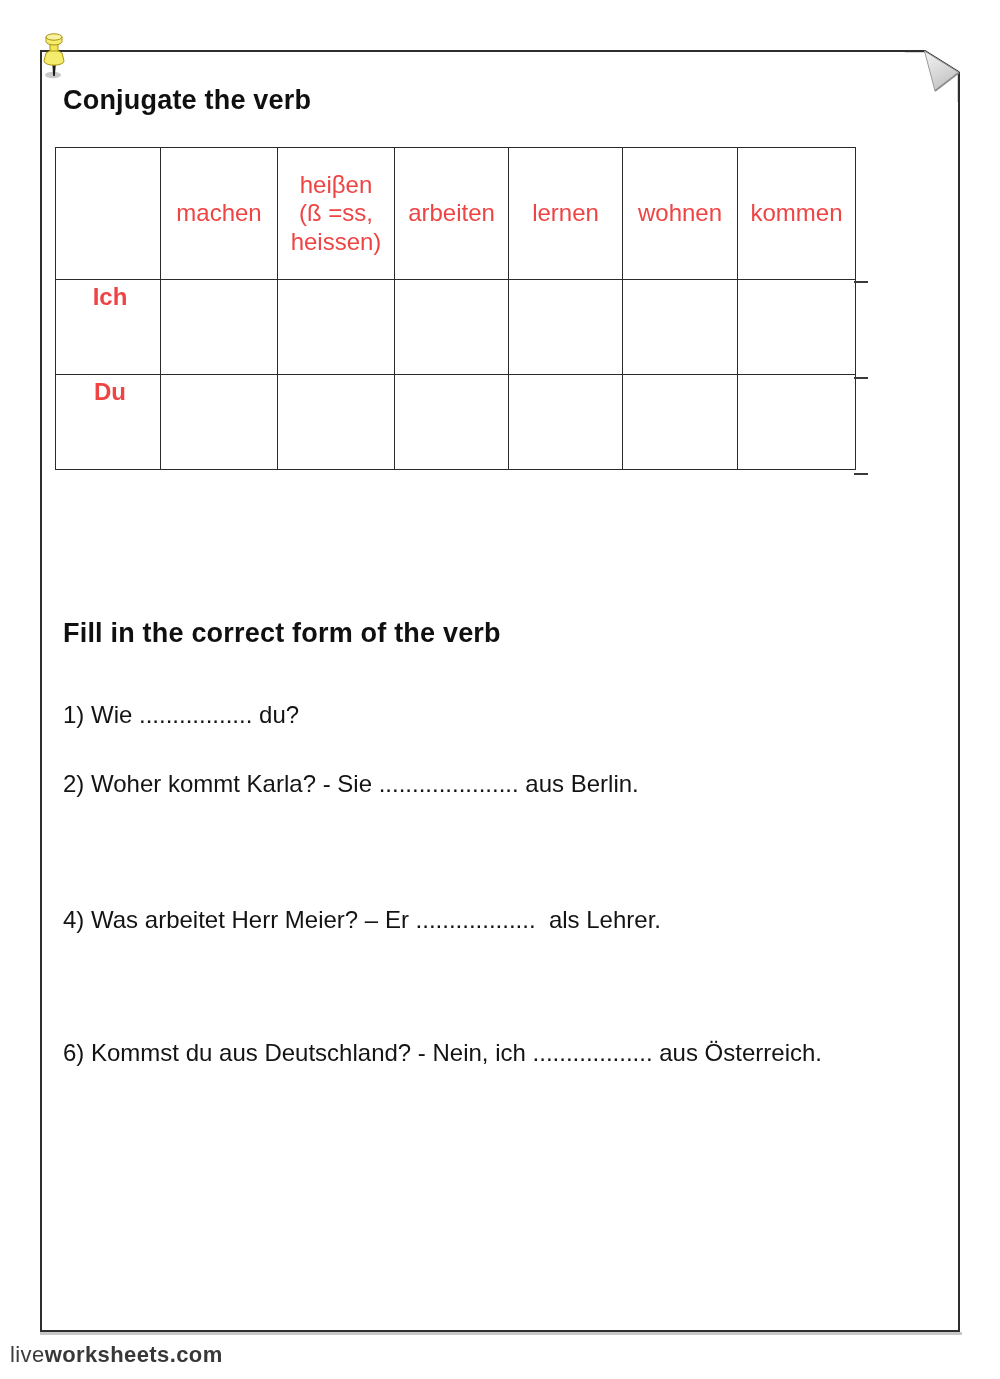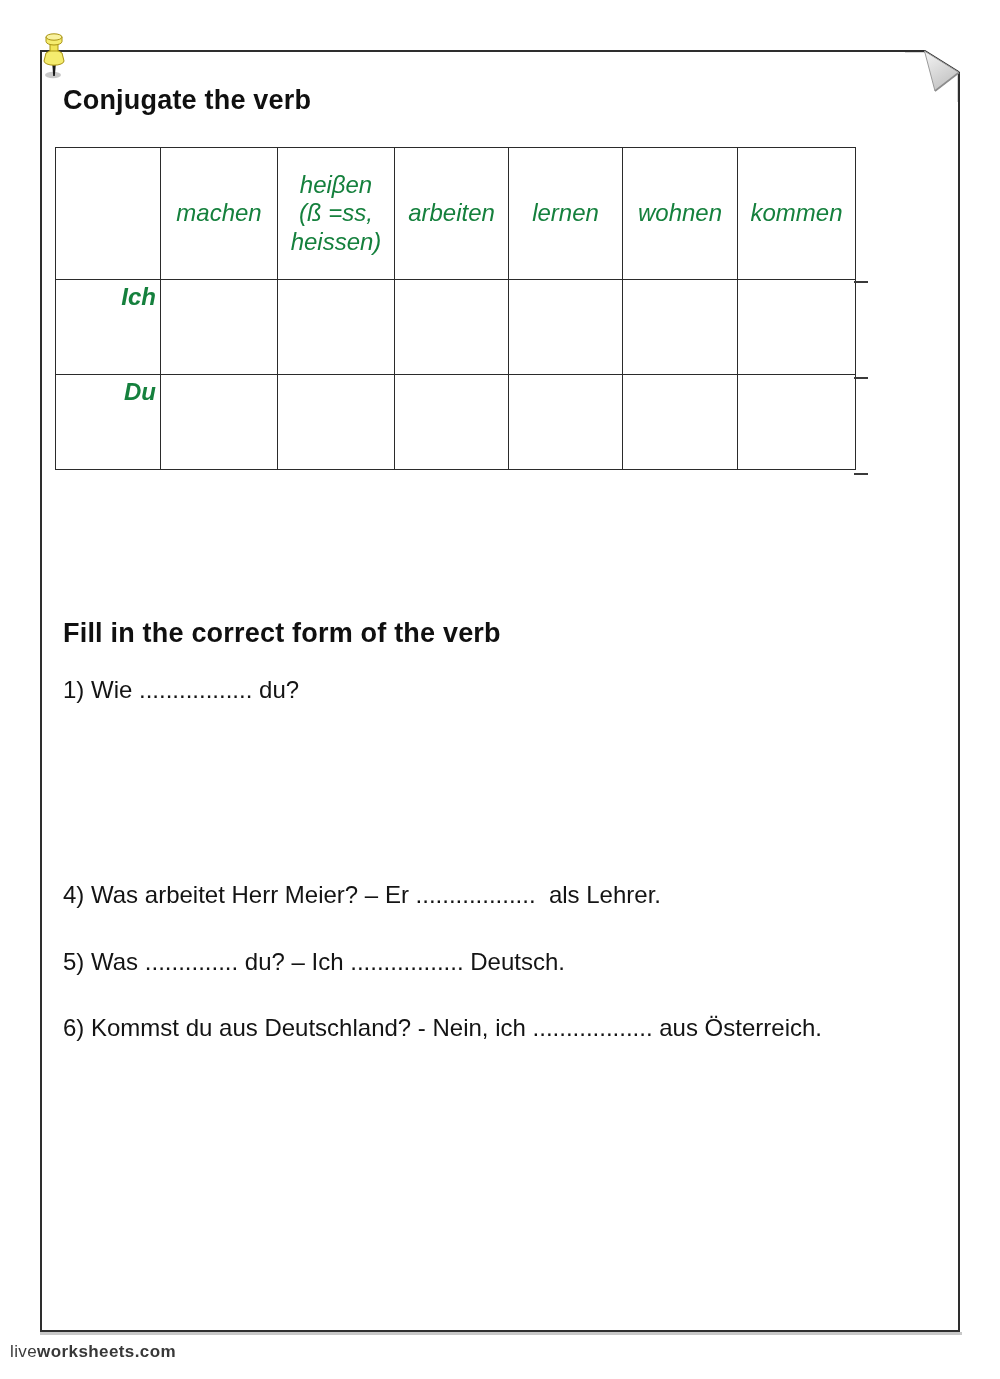--- a/index.html
+++ b/index.html
@@ -18,34 +18,35 @@
     color:#101010;letter-spacing:.2px;white-space:nowrap;
   }
   .t1{top:84px;}
   .t2{top:617px;}
   table.conj{
     position:absolute;left:55px;top:147px;width:800px;
     border-collapse:collapse;table-layout:fixed;
   }
   table.conj td{
     border:1.5px solid #2b2b2b;box-sizing:border-box;background:transparent;
-    font-size:24px;color:#15803d;font-style:italic;
+    font-size:24px;color:#ef4444;
   }
   td.corner{border:none;}
   tr.hdr td{height:132px;text-align:center;vertical-align:middle;
     font-weight:400;white-space:pre-line;line-height:1.18;}
   tr.body-row td{height:95px;}
-  td.pron{font-weight:bold;vertical-align:top;text-align:right;padding:3px 4px 0 8px;}
+  td.pron{font-weight:bold;vertical-align:top;text-align:center;padding:3px 4px 0 8px;}
   .tick{position:absolute;left:854px;width:14px;height:2px;background:#3a3a3a;}
   .sentence{
     position:absolute;left:63px;font-size:24px;line-height:1.2;color:#141414;
     white-space:pre-wrap;
+    margin-top:25px;
   }
   .footer{
-    position:absolute;left:10px;top:1342px;font-size:17px;letter-spacing:.4px;
+    position:absolute;left:10px;top:1342px;font-size:22px;letter-spacing:.4px;
     color:#3c3c3c;white-space:nowrap;
   }
   .footer .bold{font-weight:bold;color:#383838;}
   .bottom-shadow{position:absolute;left:40px;top:1332px;width:922px;height:3px;background:#9b9b9b;opacity:.55;}
 </style>
 </head>
 <body>
 
 <div class="stage">
 
@@ -122,25 +123,25 @@
     </table>
 
   <div class="tick" style="top:281px"></div>
   <div class="tick" style="top:377px"></div>
   <div class="tick" style="top:473px"></div>
 
   <div class="h-title t2">Fill in the correct form of the verb</div>
 
   <div class="sentence" style="top:676px"><span>1) Wie </span><span>.................</span><span> du?</span></div>
 
+  <div class="sentence" style="top:745px"><span>2) Woher kommt Karla? - Sie </span><span>.....................</span><span> aus Berlin.</span></div>
 
 
   <div class="sentence" style="top:881px"><span>4) Was arbeitet Herr Meier? – Er </span><span>..................</span><span>  als Lehrer.</span></div>
 
-  <div class="sentence" style="top:948px"><span>5) Was </span><span>..............</span><span> du? – Ich </span><span>.................</span><span> Deutsch.</span></div>
 
   <div class="sentence" style="top:1014px"><span>6) Kommst du aus Deutschland? - Nein, ich </span><span>..................</span><span> aus Österreich.</span></div>
 
 
 
   <div class="footer"><span>live</span><span class="bold">worksheets.com</span></div>
 
 </div>
 
 </body></html>

